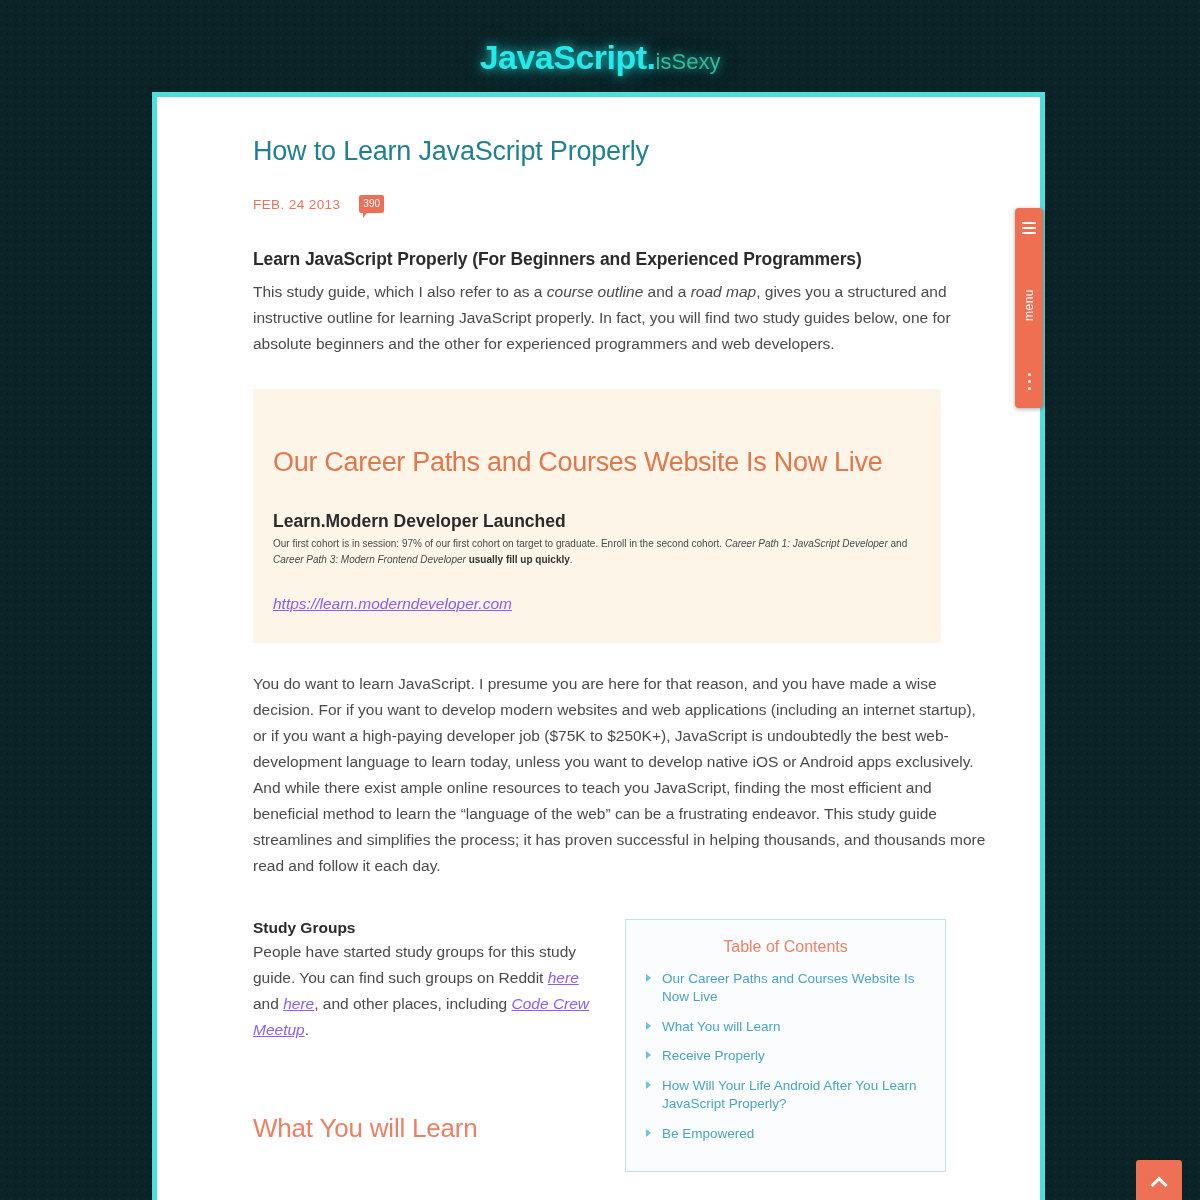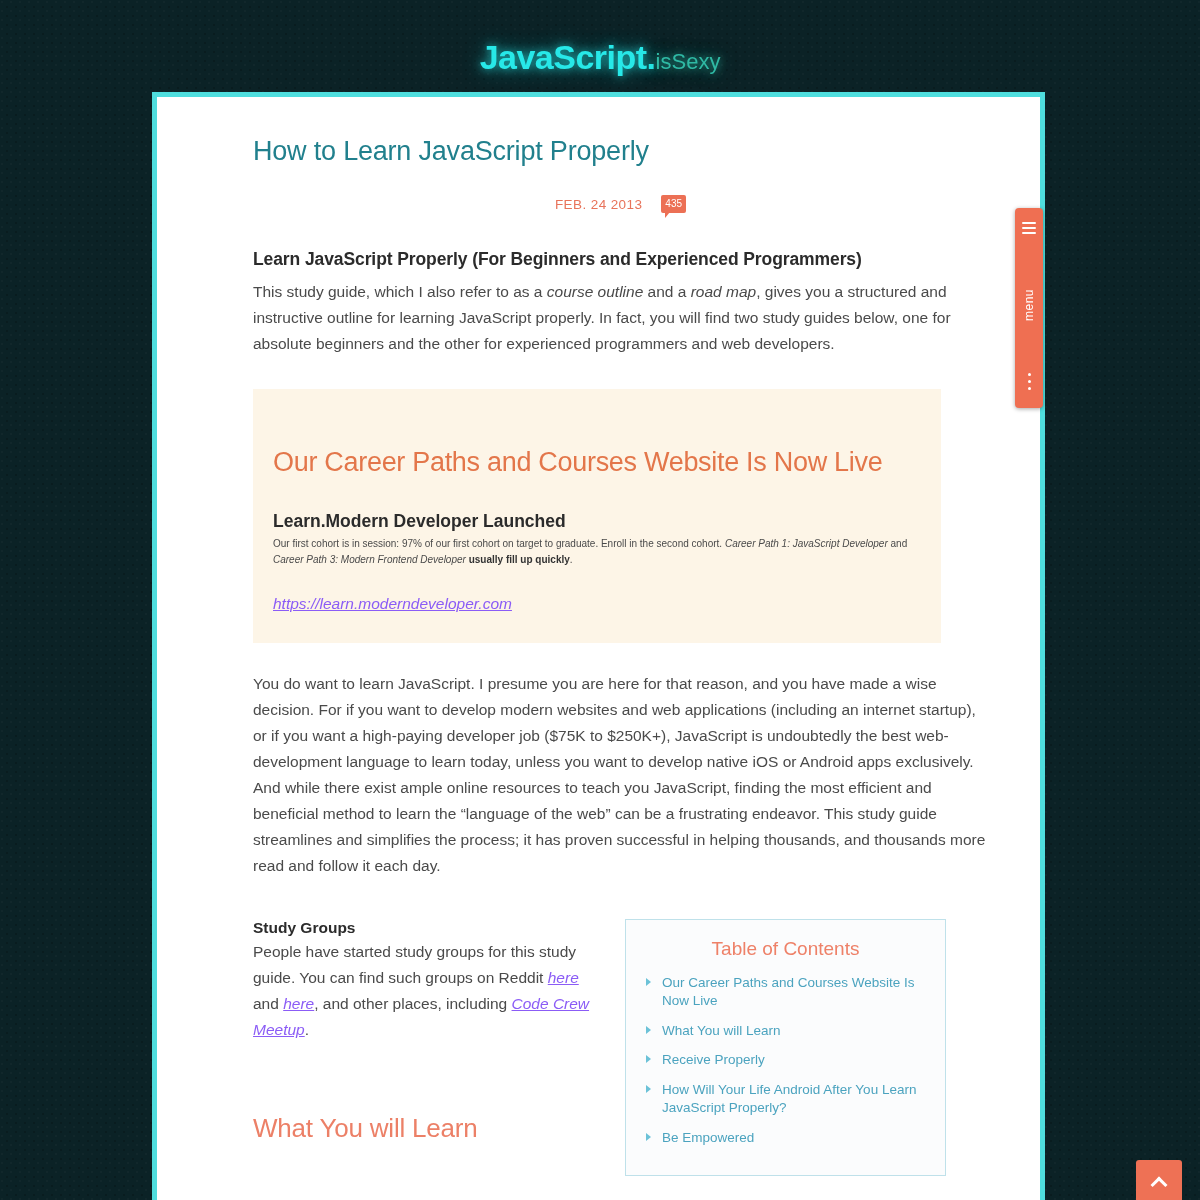--- a/index.html
+++ b/index.html
@@ -69,21 +69,20 @@
     line-height: 1.2;
     margin-bottom: 28px;
     letter-spacing: -0.2px;
   }
 
   .post-meta {
     display: flex;
     align-items: center;
     gap: 19px;
     margin-bottom: 36px;
-    justify-content: center;
   }
   .post-date {
     color: #e8735a;
     font-size: 13.5px;
     letter-spacing: 0.4px;
   }
   .comment-badge {
     position: relative;
     background: #ec7055;
     color: #ffffff;
@@ -188,21 +187,21 @@
 
   
   .toc {
     background: #fbfcfd;
     border: 1px solid #bfe1ea;
     padding: 18px 16px 16px 16px;
   }
   .toc-title {
     text-align: center;
     color: #ee8168;
-    font-size: 19px;
+    font-size: 16px;
     font-weight: normal;
     margin-bottom: 14px;
   }
   .toc-list { list-style: none; }
   .toc-item {
     position: relative;
     padding-left: 20px;
     margin-bottom: 12px;
     font-size: 13.5px;
     line-height: 1.32;
@@ -298,21 +297,21 @@
   </div>
 </div>
 
 <div class="content-panel">
   <div class="content-inner">
 
     <h1 class="post-title">How to Learn JavaScript Properly</h1>
 
     <div class="post-meta">
       <span class="post-date">FEB. 24 2013</span>
-      <span class="comment-badge">435</span>
+      <span class="comment-badge">390</span>
     </div>
 
     <h2 class="lead-heading">Learn JavaScript Properly (For Beginners and Experienced Programmers)</h2>
 
     <p class="body-text"><span>This study guide, which I also refer to as a </span><em>course outline</em><span> and a </span><em>road map</em><span>, gives you a structured and instructive outline for learning JavaScript properly. In fact, you will find two study guides below, one for absolute beginners and the other for experienced programmers and web developers.</span></p>
 
     <div class="callout">
       <h2 class="callout-title">Our Career Paths and Courses Website Is Now Live</h2>
       <h3 class="callout-subtitle">Learn.Modern Developer Launched</h3>
       <p class="callout-body"><span>Our first cohort is in session: 97% of our first cohort on target to graduate. Enroll in the second cohort. </span><em>Career Path 1: JavaScript Developer</em><span> and </span><em>Career Path 3: Modern Frontend Developer</em><strong> usually fill up quickly</strong><span>.</span></p>

